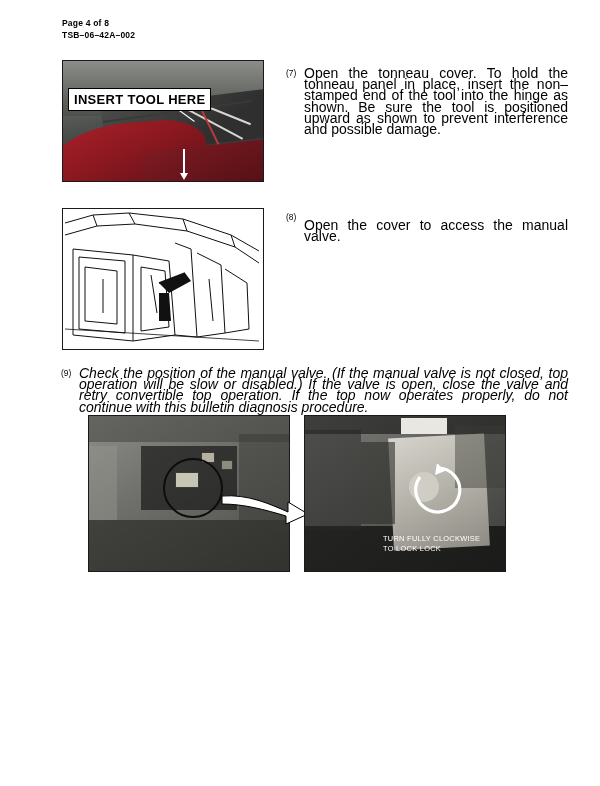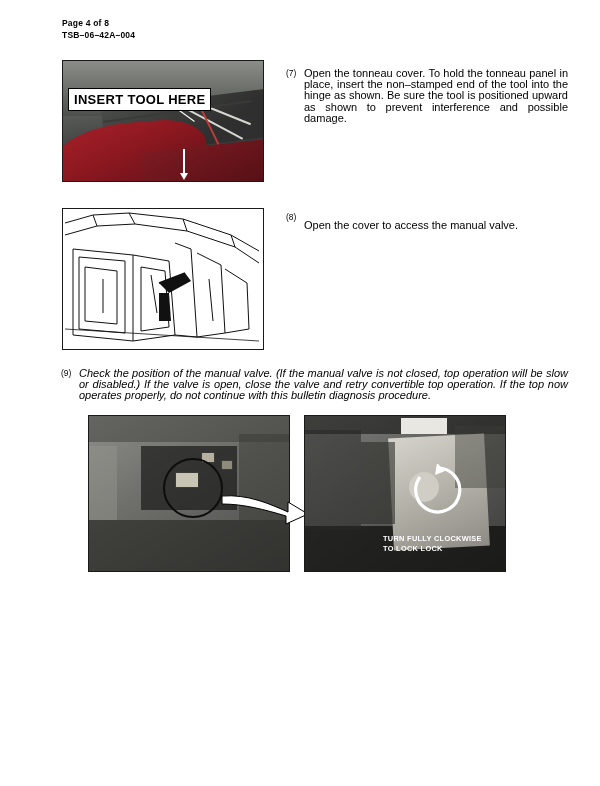--- a/index.html
+++ b/index.html
@@ -31,21 +31,21 @@
     font-size: 8.5px;
     line-height: 11.5px;
     font-weight: bold;
     letter-spacing: 0.2px;
   }
   .header div { white-space: pre; }
 
   
   .step-text {
     position: absolute;
-    font-size: 11px;
+    font-size: 14px;
     line-height: 11.2px;
     text-align: justify;
   }
   .step-num {
     position: absolute;
     font-size: 8.4px;
     line-height: 11.2px;
   }
 
   
@@ -145,38 +145,38 @@
     transform: rotate(-3deg);
   }
   .f4-dark {
     position:absolute; background: rgba(25,25,24,.75);
   }
   .f4-circle-arrow {
     position:absolute; left:106px; top:48px; width:52px; height:52px;
   }
   #f4-callout {
     left:78px; top:118px; border:none; background:transparent;
-    font-size:7.4px; line-height:9.6px; font-weight:bold; color:#ffffff;
+    font-size:7.4px; line-height:9.6px; font-weight:normal; color:#ffffff;
     padding:0;
   }
   #f4-callout .cl { display:block; white-space:nowrap; }
 
   
   .big-arrow {
     position:absolute; left:190px; top:490px; width:92px; height:36px;
   }
 </style>
 </head>
 <body>
 
 <div class="page">
 
   <div class="header">
     <div>Page 4 of 8</div>
-    <div>TSB–06–42A–004</div>
+    <div>TSB–06–42A–002</div>
   </div>
 
   <div class="figure" id="fig-tonneau">
     <div class="f1-sky"></div>
     <div class="f1-darkpanel"></div>
     <div class="f1-redbody"></div>
     <div class="f1-redbody2"></div>
 
     <div class="f1-rod" style="left:108px; top:30px; width:86px; transform:rotate(22deg);"></div>
     <div class="f1-rod" style="left:118px; top:44px; width:70px; transform:rotate(28deg);"></div>

